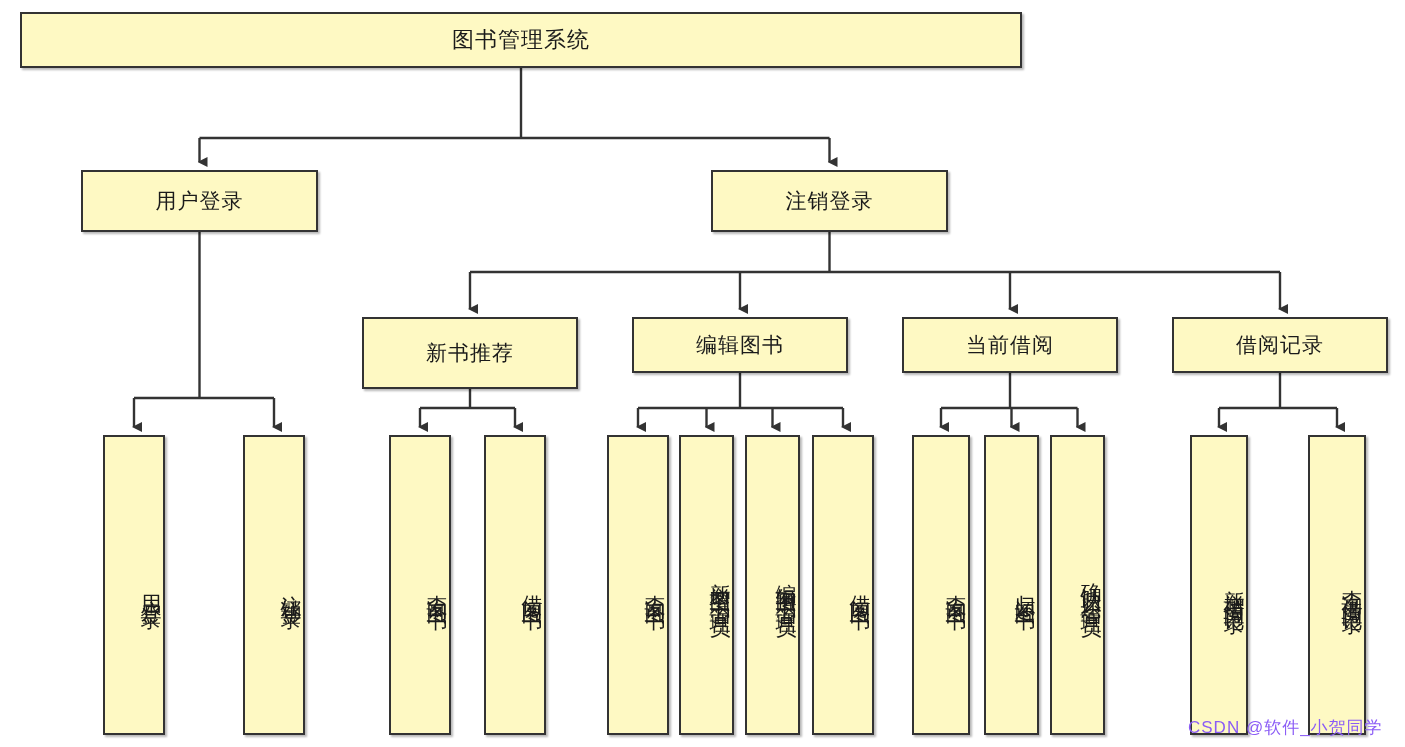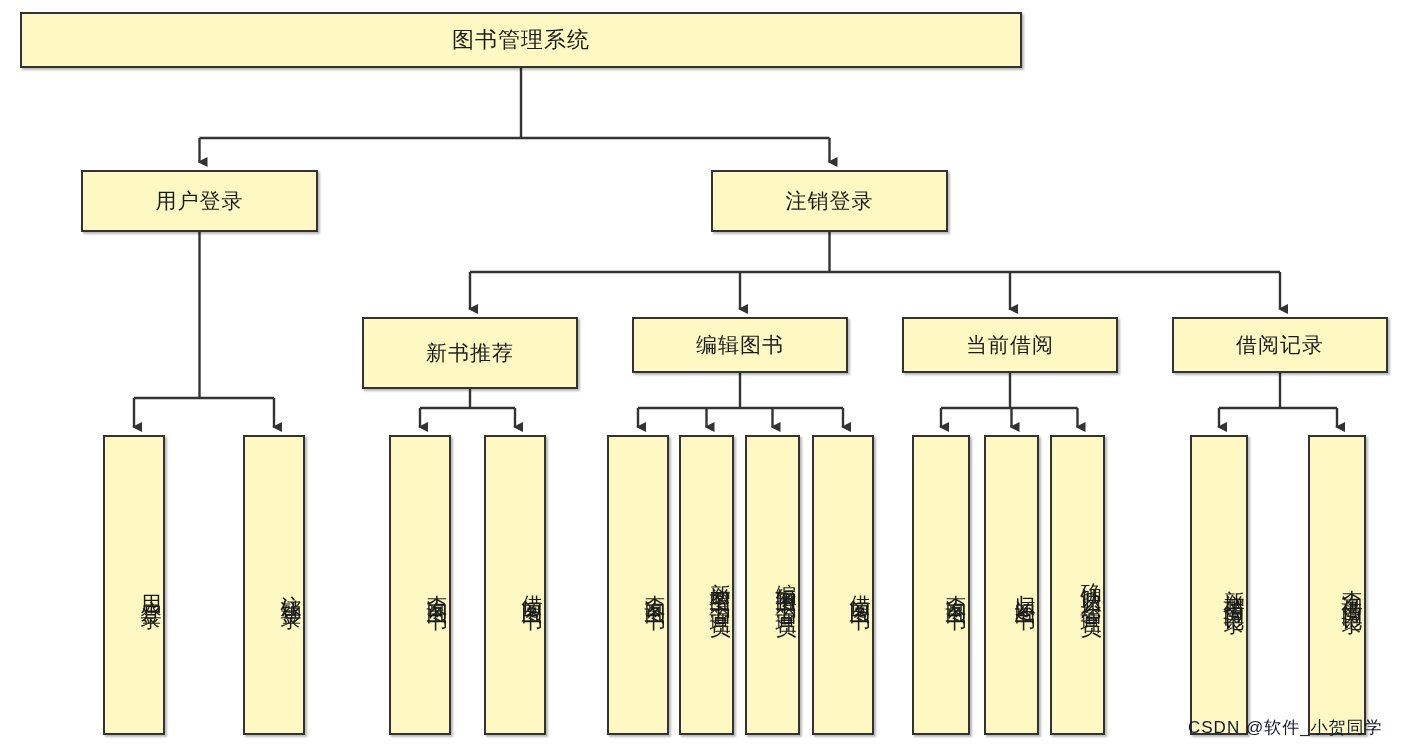--- a/index.html
+++ b/index.html
@@ -51,21 +51,21 @@
     padding-top:6px;
     align-items:flex-start;
     justify-content:center;
   }
   .node.v span{
     display:block;
   }
   .watermark{
     position:absolute;
     font-size:17px;
-    color:#0f172a;
+    color:#8b5cf6;
     letter-spacing:1px;
     white-space:nowrap;
     user-select:none;
   }
 </style>
 </head>
 <body>
 
 <div id="canvas">
 

